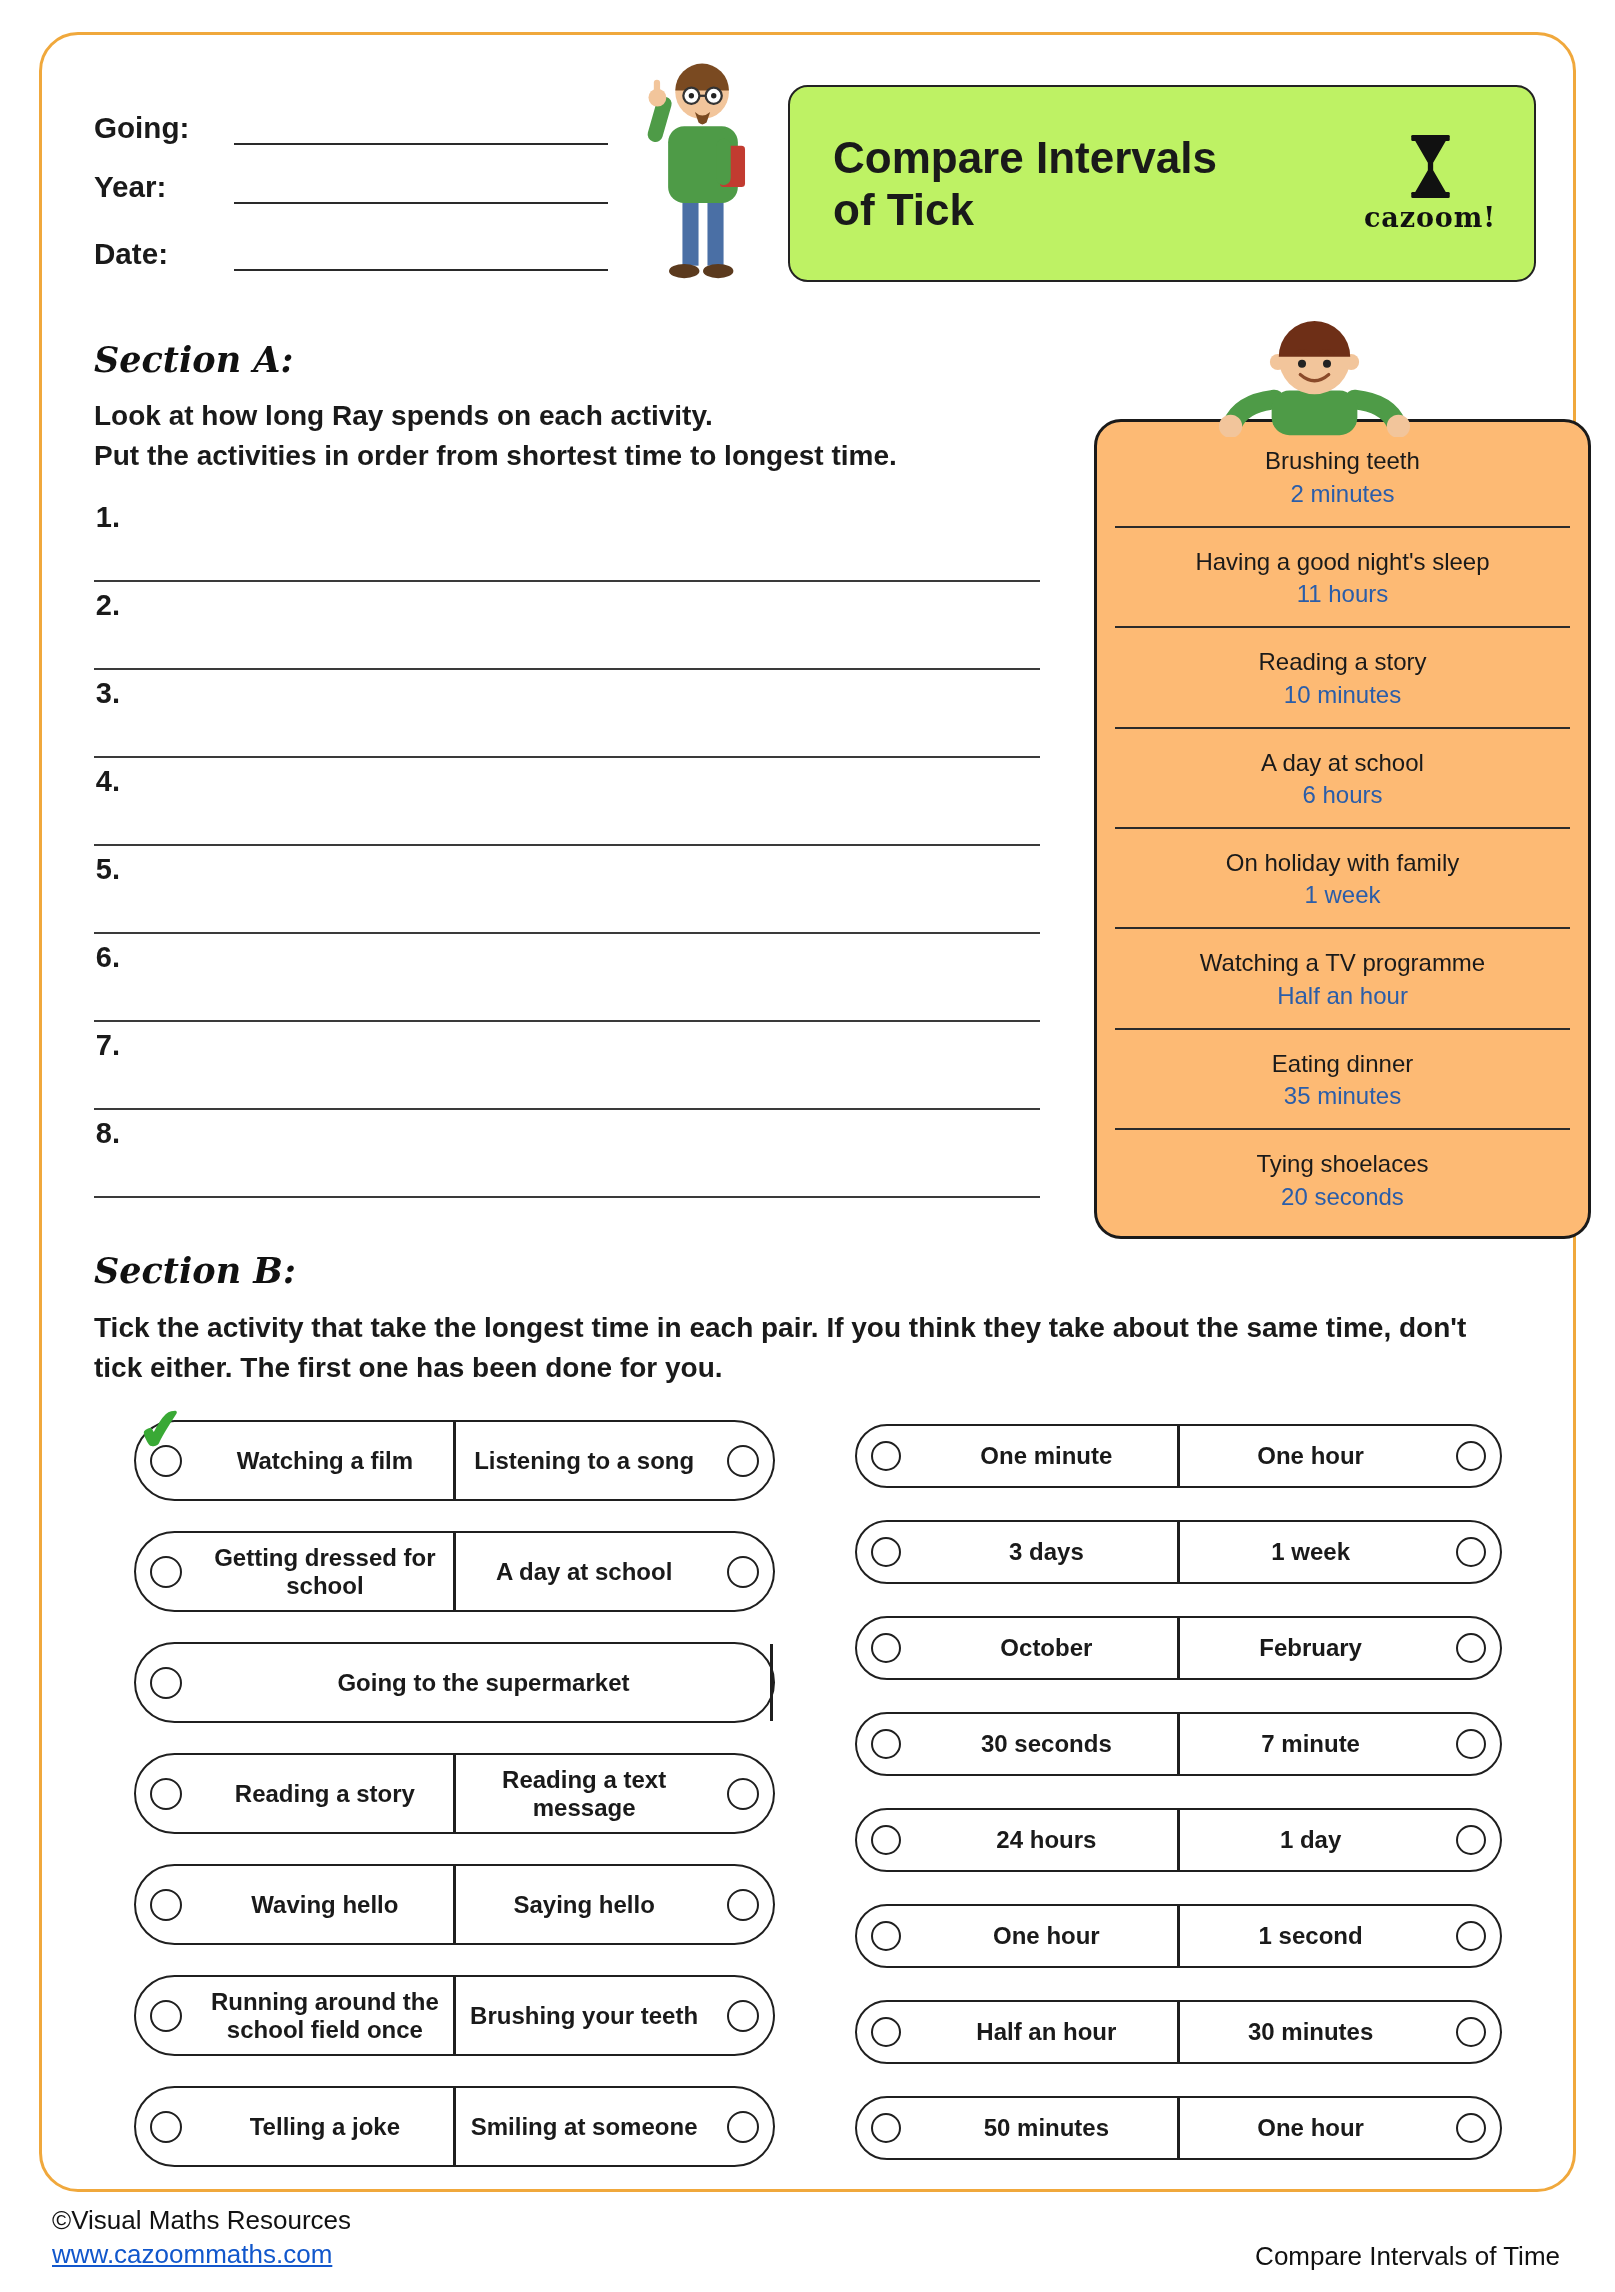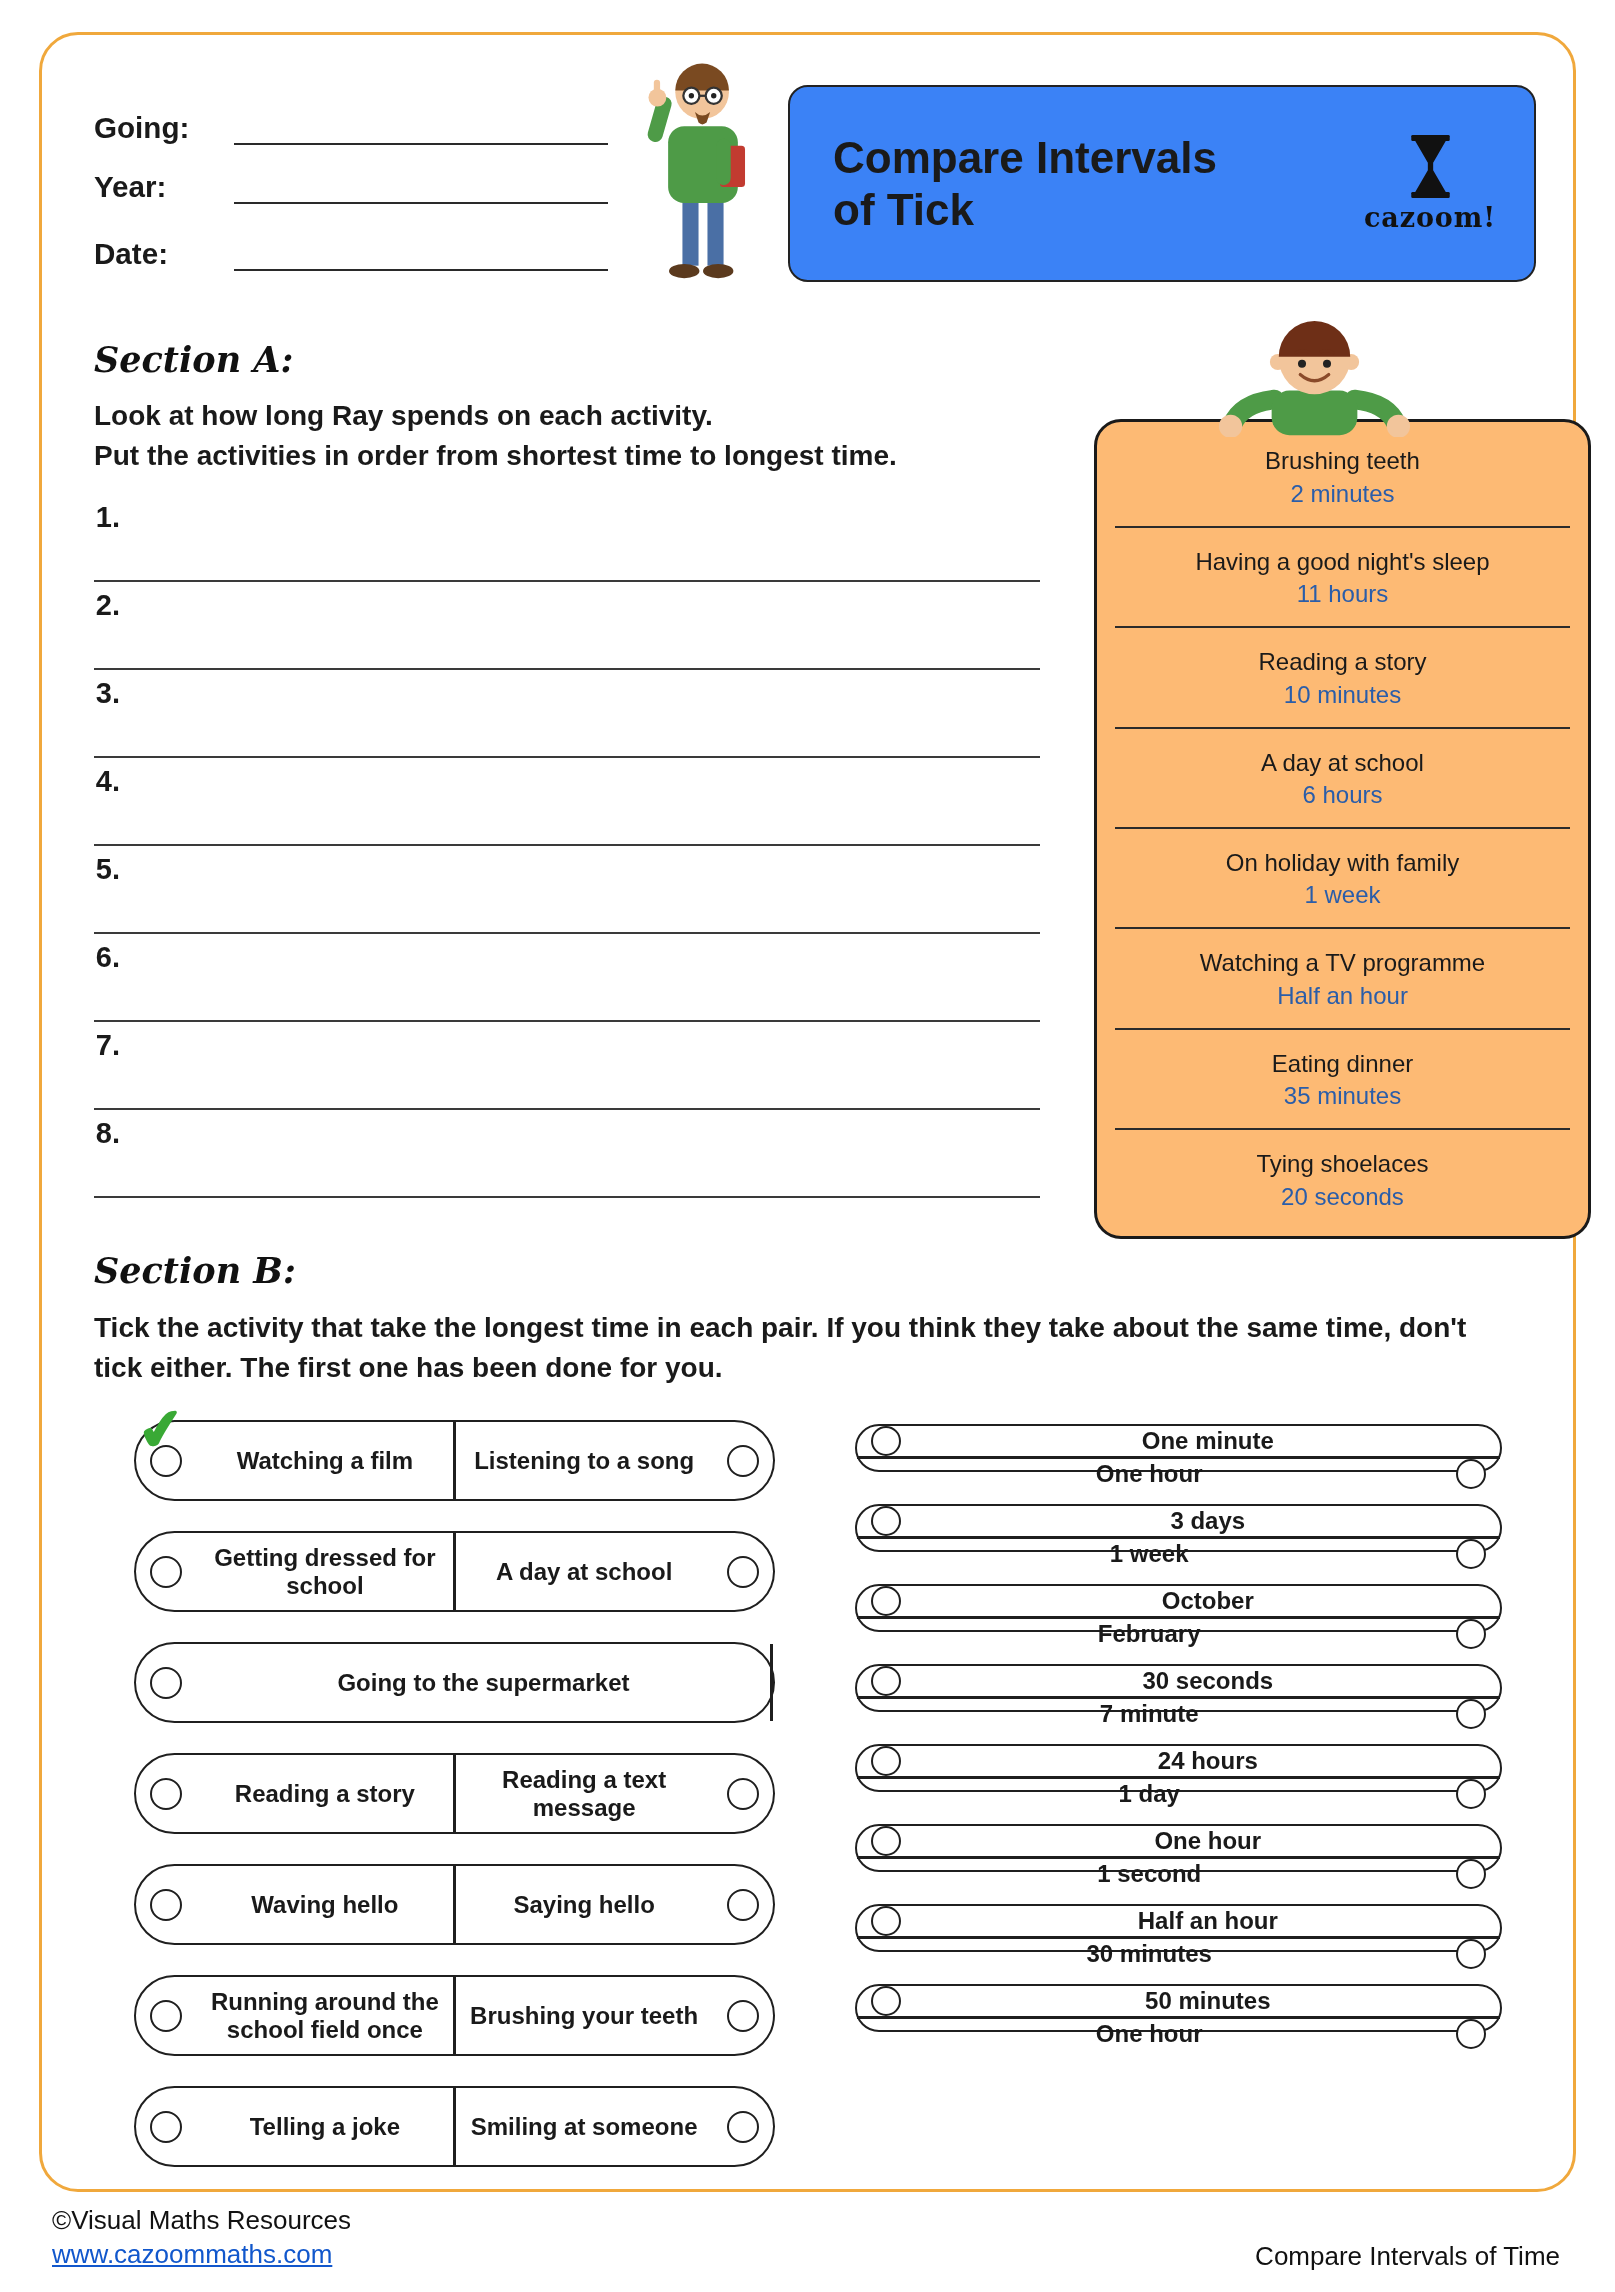--- a/index.html
+++ b/index.html
@@ -11,21 +11,21 @@
 
   
   .field { position: absolute; left: 94px; display: flex; align-items: flex-end; }
   .field .lab { font-weight: bold; font-size: 29.6px; color: #1a1a1a; width: 133px; }
   .field .wline { width: 374px; height: 36px; border-bottom: 2.7px solid #2a2a2a; margin-left: 7.2px; }
   #field-name { top: 109px; } #field-year { top: 168px; } #field-date { top: 235px; }
 
   .teacher { position: absolute; left: 627px; top: 49px; }
 
   .titlebox { position: absolute; left: 788px; top: 85px; width: 748px; height: 197px;
-              background: #3b82f6; border: 2.7px solid #222; border-radius: 19.7px;
+              background: #bef264; border: 2.7px solid #222; border-radius: 19.7px;
               display: flex; align-items: center; padding: 0 30px 0 43px; }
   .titlebox .title-text { flex: 1; font-size: 44px; font-weight: bold; color: #1a1a1a; line-height: 1.18; }
   .logo { width: 148px; display: flex; flex-direction: column; align-items: center; gap: 1px; }
   .brand { font-family: "DejaVu Serif", serif; font-weight: bold; font-size: 27px; letter-spacing: 0.9px; color: #111; }
 
   .sec-head { position: absolute; left: 94px; font-family: "DejaVu Serif", serif;
               font-style: italic; font-weight: bold; font-size: 35px; color: #111; }
   #sec-a-head { top: 339px; } #sec-b-head { top: 1250px; }
 
   .instr { position: absolute; left: 94px; font-weight: bold; font-size: 28px;
@@ -50,21 +50,21 @@
               bottom: 0; border-bottom: 2.7px solid #2b2b2b; }
   .a-name { font-size: 24px; color: #1a1a1a; text-align: center; padding: 0 9px; }
   .a-time { font-size: 24px; color: #2A5DA9; text-align: center; }
 
   
   .col { position: absolute; display: flex; flex-direction: column; }
   #col-left  { left: 134px; top: 1420px; width: 641px; gap: 30px; }
   #col-right { left: 855px; top: 1424px; width: 647px; gap: 32px; }
   .pill { position: relative; background: #fff; border: 2.7px solid #1f1f1f; border-radius: 54px;
           display: flex; align-items: stretch; }
-  .pill-l { height: 81px; } .pill-r { height: 48px; flex-direction: column; }
+  .pill-l { height: 81px; } .pill-r { height: 64px; }
   .half { flex: 1; display: flex; align-items: center; min-width: 0; }
   .tick-circle { flex: 0 0 auto; width: 32px; height: 32px; border: 2.7px solid #1f1f1f;
                  border-radius: 50%; background: #fff; margin: 0 14.3px; }
   .pill-r .tick-circle { width: 30px; height: 30px; }
   .plabel { flex: 1; text-align: center; font-weight: bold; font-size: 24px;
             line-height: 1.14; color: #1a1a1a; padding: 0 3.6px; }
   .pdiv { flex: 0 0 2.7px; background: #1f1f1f; }
   .check { position: absolute; left: 1.8px; top: -19.7px; font-size: 56px; font-weight: bold;
            color: #39A935; transform: rotate(-8deg); z-index: 4; line-height: 1; }
 

